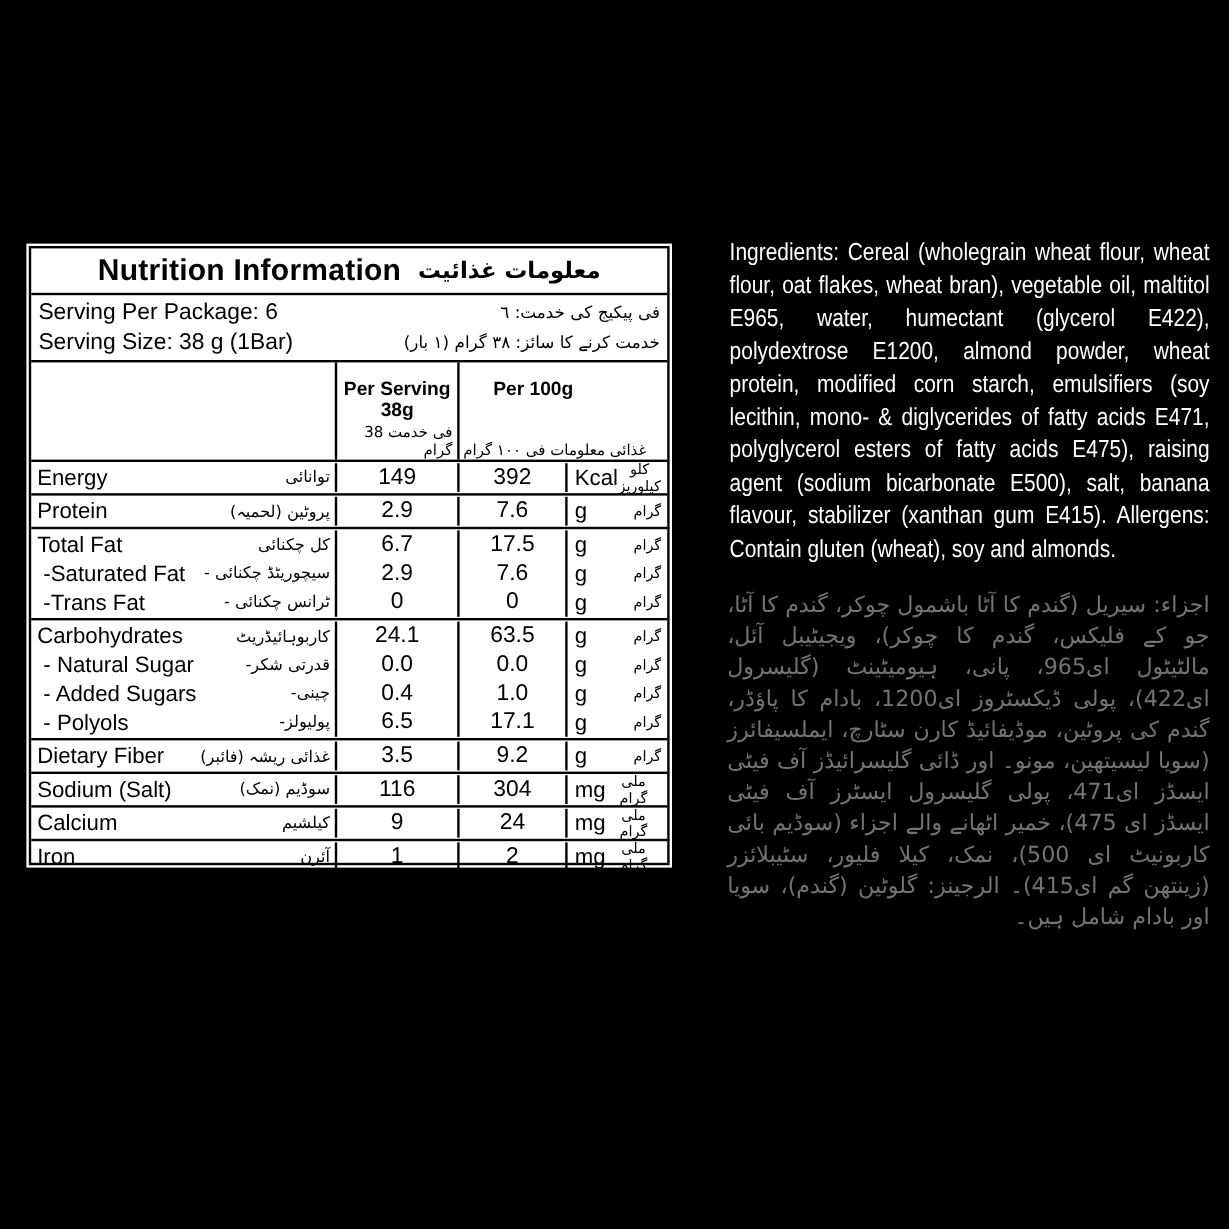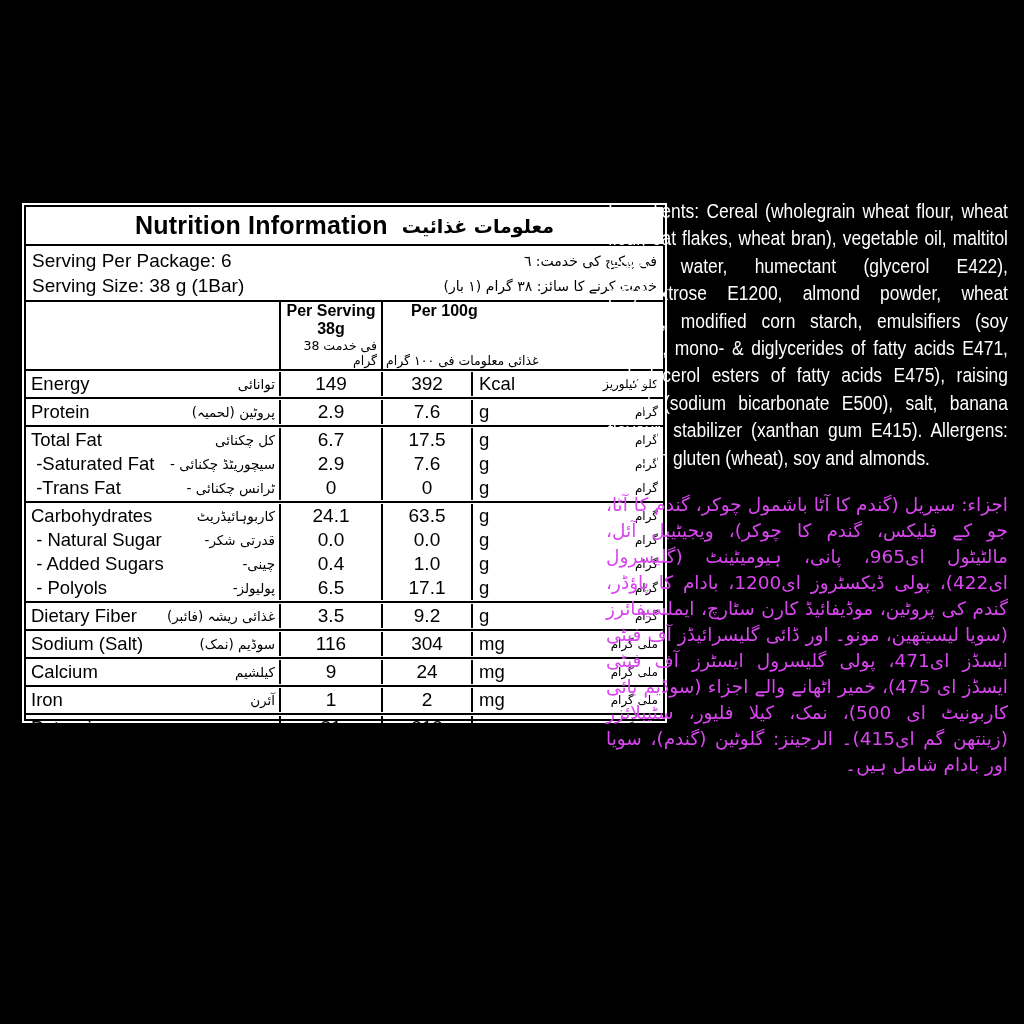--- a/index.html
+++ b/index.html
@@ -1,33 +1,33 @@
 <!DOCTYPE html>
 <html><head>
 <meta charset="utf-8">
 <style>
   html,body{margin:0;padding:0;background:#000;}
   body{width:1024px;height:1024px;position:relative;font-family:"Liberation Sans",sans-serif;overflow:hidden;}
   .ur{font-family:"DejaVu Sans",sans-serif;}
 
   
-  .panel{position:absolute;left:22px;top:203px;width:645px;height:520px;background:#fff;padding:2px;box-sizing:border-box;}
+  .panel{position:absolute;left:22px;top:203px;width:538px;height:520px;background:#fff;padding:2px;box-sizing:border-box;}
   .tbl{border:2.5px solid #000;height:100%;box-sizing:border-box;display:flex;flex-direction:column;color:#000;background:#fff;}
 
   .title-row{height:39px;flex:0 0 39px;border-bottom:2.5px solid #000;display:flex;align-items:center;justify-content:center;gap:14px;box-sizing:border-box;}
   .title-en{font-size:25px;font-weight:bold;letter-spacing:.2px;}
   .title-ur{font-size:19px;font-weight:bold;}
 
   .serving-box{flex:0 0 56px;border-bottom:2.5px solid #000;display:flex;flex-direction:column;justify-content:space-around;padding:2px 6px;box-sizing:border-box;}
   .serving-line{display:flex;justify-content:space-between;align-items:center;}
   .serving-line .en{font-size:19px;}
   .serving-line .ur{font-size:14px;}
 
   .header-row{flex:0 0 45px;border-bottom:2.5px solid #000;display:grid;grid-template-columns:255px 102px 1fr;box-sizing:border-box;}
-  .hcell{box-sizing:border-box;display:flex;flex-direction:column;justify-content:space-between;padding:0 0 1px 0;}
+  .hcell{box-sizing:border-box;display:flex;flex-direction:column;justify-content:space-between;padding:14px 0 1px 0;}
   .hc1,.hc2{border-right:2.5px solid #000;}
   .hc2 .hdr-en{font-size:16px;font-weight:bold;text-align:center;}
   .hc2 .hdr-ur{font-size:12.5px;text-align:right;padding-right:4px;}
   .hc3 .hdr-en{font-size:16px;font-weight:bold;text-align:left;padding-left:28px;}
   .hc3 .hdr-ur{font-size:12.5px;text-align:left;padding-left:3px;}
 
   .tbody{flex:1;display:flex;flex-direction:column;}
   .grp{display:grid;grid-template-columns:255px 102px 90px 1fr;padding:1px 0;}
   .grp + .grp{border-top:2.5px solid #000;}
   .cell{display:flex;flex-direction:column;justify-content:center;box-sizing:border-box;}
@@ -36,21 +36,21 @@
   .lbl-line{justify-content:space-between;padding:0 4px 0 5px;}
   .lbl-line .en{font-size:18.5px;white-space:pre;}
   .lbl-line .ur{font-size:13.5px;white-space:pre;}
   .num{justify-content:center;font-size:19px;}
   .unit-line{justify-content:space-between;padding:0 5px 0 6px;}
   .uen{font-size:18.5px;}
   .uur{font-size:12px;text-align:center;}
 
   
   .ing-en{position:absolute;left:608px;top:197px;width:470px;transform:scaleX(.851);transform-origin:0 0;color:#fff;font-size:20.5px;line-height:27.4px;text-align:justify;}
-  .ing-ur{position:absolute;left:606px;top:492px;width:402px;color:#d946ef;font-size:18.5px;line-height:26px;direction:rtl;text-align:justify;font-family:"DejaVu Sans",sans-serif;}
+  .ing-ur{position:absolute;left:606px;top:492px;width:402px;color:#737373;font-size:18.5px;line-height:26px;direction:rtl;text-align:justify;font-family:"DejaVu Sans",sans-serif;}
 </style>
 </head>
 <body>
 
 <div class="panel">
   <div class="tbl">
 
     <div class="title-row">
       <span class="title-en">Nutrition Information</span>
       <span class="title-ur ur">معلومات غذائیت</span>

